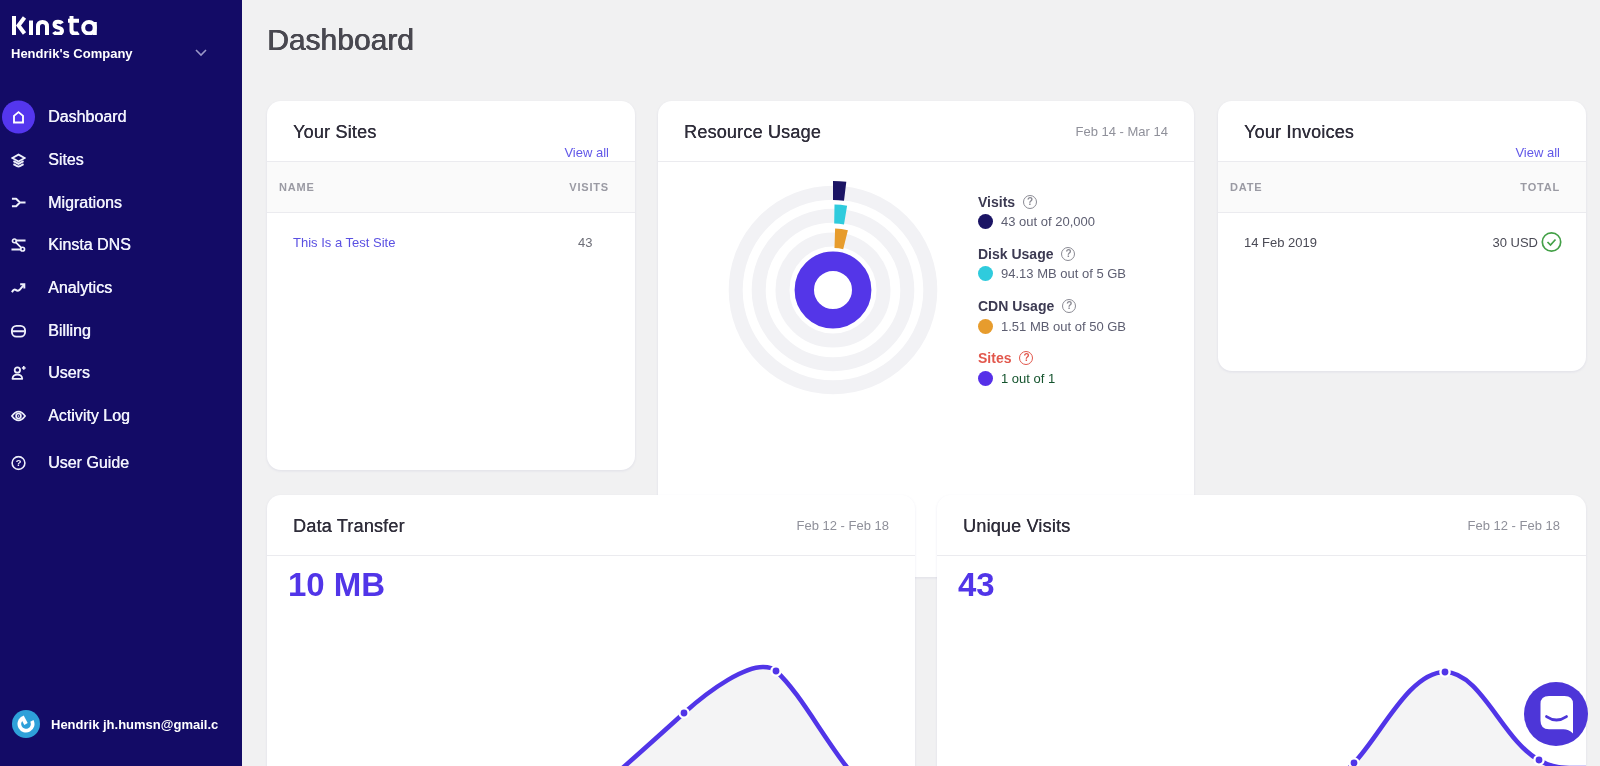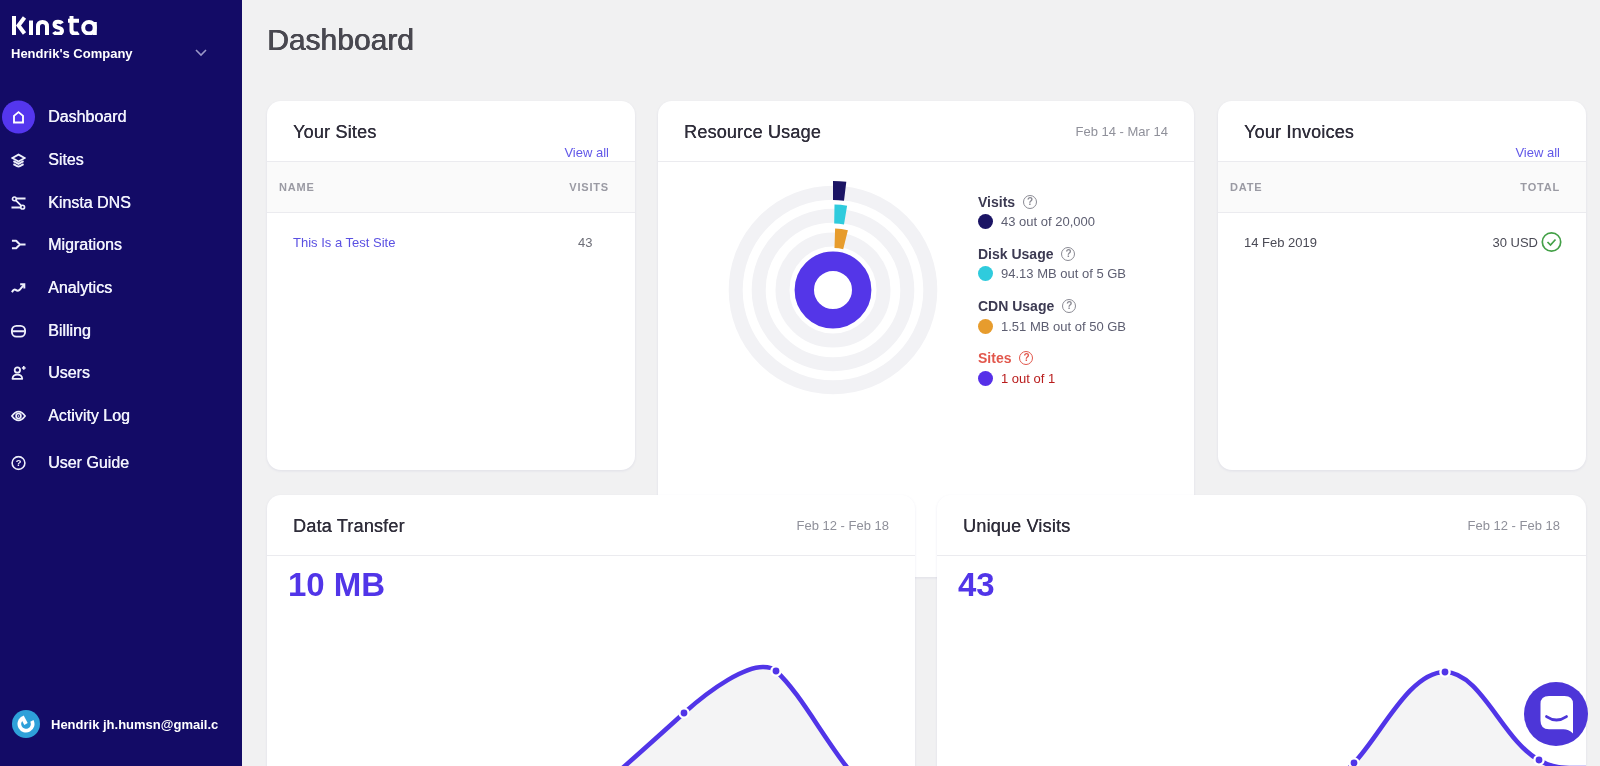--- a/index.html
+++ b/index.html
@@ -27,21 +27,21 @@
 .card-head { position:relative; height:61px; border-bottom:1px solid #ebebef; }
 .card-title { position:absolute; left:26px; top:calc(50% + 1px); transform:translateY(-50%); font-size:18px; font-weight:normal; color:#2f2d3a; letter-spacing:0.2px; text-shadow:0.3px 0 0 currentColor; }
 .card-link { position:absolute; right:26px; top:50%; transform:translateY(-50%); font-size:13px; color:#6258e8;margin-top:21px; }
 .card-date { position:absolute; right:26px; top:50%; transform:translateY(-50%); font-size:13px; color:#8f909a; }
 .thead { position:relative; height:51px; background:#fafafa; border-bottom:1px solid #ebebef; font-size:11px; font-weight:bold; letter-spacing:0.8px; color:#9a9aa3; }
 .thead .l { position:absolute; left:12px; top:50%; transform:translateY(-50%); }
 .thead .r { position:absolute; right:26px; top:50%; transform:translateY(-50%); }
 
 #card-sites    { left:25px;  top:101px; width:368px; height:369px; }
 #card-resource { left:416px; top:101px; width:536px; height:476px; }
-#card-invoices { left:976px; top:101px; width:368px; height:369px; }
+#card-invoices { left:976px; top:101px; width:368px; height:270px; }
 #card-data     { left:25px;  top:495px; width:648px; height:330px; overflow:hidden; }
 #card-unique   { left:695px; top:495px; width:649px; height:330px; overflow:hidden; }
 
 .row1 { position:relative; height:58px; }
 .row1 .site { position:absolute; left:26px; top:50%; transform:translateY(-50%); font-size:13px; color:#5a50e2; }
 .row1 .num { position:absolute; right:26px; top:50%; transform:translateY(-50%); font-size:13px; color:#6e6f78; }
 
 
 .bignum { position:absolute; left:21px; top:71px; font-size:33px; font-weight:bold; color:#5135e8; letter-spacing:0px; }
 
@@ -87,31 +87,31 @@
     <div class="nav-item">
         <svg class="ic" viewBox="0 0 16 16">
           <path d="M8 2.2 L14.6 5.9 L8 9.6 L1.4 5.9 Z" fill="none" stroke="#eef0fb" stroke-width="2"></path>
           <path d="M2.6 9.2 L8 12.2 L13.4 9.2" fill="none" stroke="#eef0fb" stroke-width="2"></path>
           <path d="M2.6 12.4 L8 15.4 L13.4 12.4" fill="none" stroke="#eef0fb" stroke-width="2"></path>
         </svg>
         <div class="txt">Sites</div>
       </div>
     <div class="nav-item">
         <svg class="ic" viewBox="0 0 16 16">
+          <path d="M1 3.5 H5.5 L9.5 7.5 M1 11.5 H5.5 L9.5 7.5 M9 7.5 H15.5" fill="none" stroke="#eef0fb" stroke-width="2.1" stroke-linejoin="round"></path>
+        </svg>
+        <div class="txt">Migrations</div>
+      </div>
+    <div class="nav-item">
+        <svg class="ic" viewBox="0 0 16 16">
           <circle cx="3.6" cy="3.6" r="2" fill="none" stroke="#eef0fb" stroke-width="1.8"></circle>
           <circle cx="12.4" cy="12.4" r="2" fill="none" stroke="#eef0fb" stroke-width="1.8"></circle>
           <path d="M5.2 5.2 L10.8 10.8 M6 3.2 H15.5 M0.5 12.8 H10" stroke="#eef0fb" stroke-width="1.9"></path>
         </svg>
         <div class="txt">Kinsta DNS</div>
-      </div>
-    <div class="nav-item">
-        <svg class="ic" viewBox="0 0 16 16">
-          <path d="M1 3.5 H5.5 L9.5 7.5 M1 11.5 H5.5 L9.5 7.5 M9 7.5 H15.5" fill="none" stroke="#eef0fb" stroke-width="2.1" stroke-linejoin="round"></path>
-        </svg>
-        <div class="txt">Migrations</div>
       </div>
     <div class="nav-item">
         <svg class="ic" viewBox="0 0 16 16">
           <path d="M1 12.5 Q3 8.8 5 10 Q7.2 11.8 9 10.2 L13.8 4.6" fill="none" stroke="#eef0fb" stroke-width="2.1"></path>
           <path d="M9.8 4 H14.2 V8.4" fill="none" stroke="#eef0fb" stroke-width="2.1"></path>
         </svg>
         <div class="txt">Analytics</div>
       </div>
     <div class="nav-item">
         <svg class="ic" viewBox="0 0 16 16">
@@ -214,21 +214,21 @@
       <div class="leg-row" style="top:214px;">
           <span class="dot" style="background:#e79c2d;"></span>
           <span class="leg-val">1.51 MB out of 50 GB</span>
         </div>
       <div class="leg-row lab" style="top:245.5px;">
           <span class="leg-label" style="color:#e2574c;">Sites</span>
           <span class="qm" style="color:#e2574c;border-color:#e2574c;">?</span>
         </div>
       <div class="leg-row" style="top:266px;">
           <span class="dot" style="background:#5630e8;"></span>
-          <span class="leg-val" style="color:#b91c1c;">1 out of 1</span>
+          <span class="leg-val" style="color:#14532d;">1 out of 1</span>
         </div>
     </div>
   </div>
 
   <div class="card" id="card-invoices">
     <div class="card-head">
         <div class="card-title">Your Invoices</div>
         <div class="card-link">View all</div>
       </div>
     <div class="thead">

